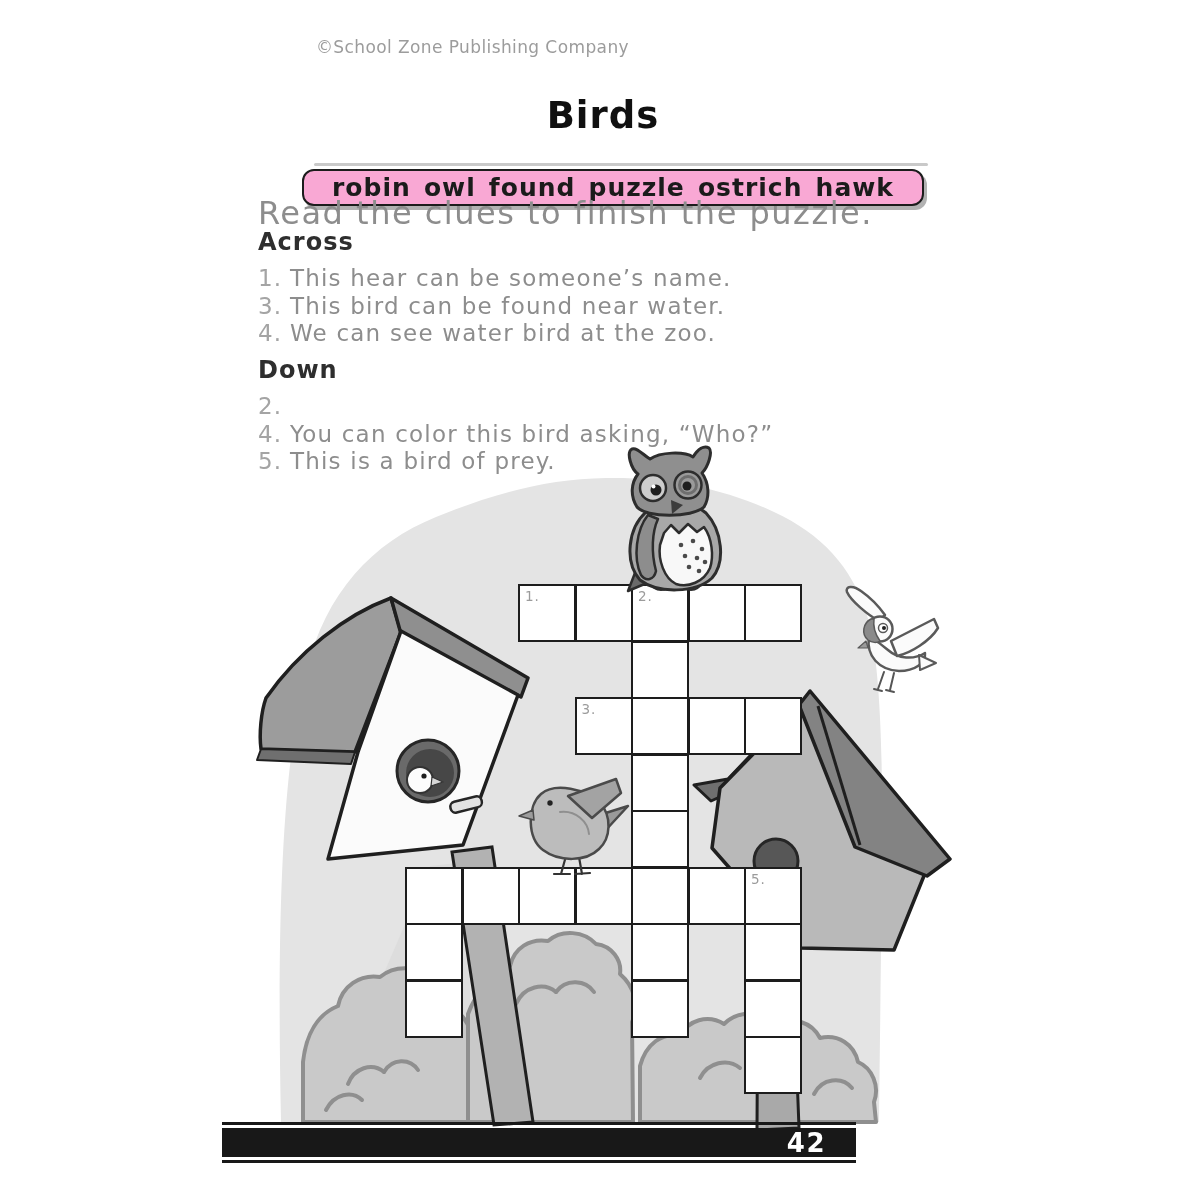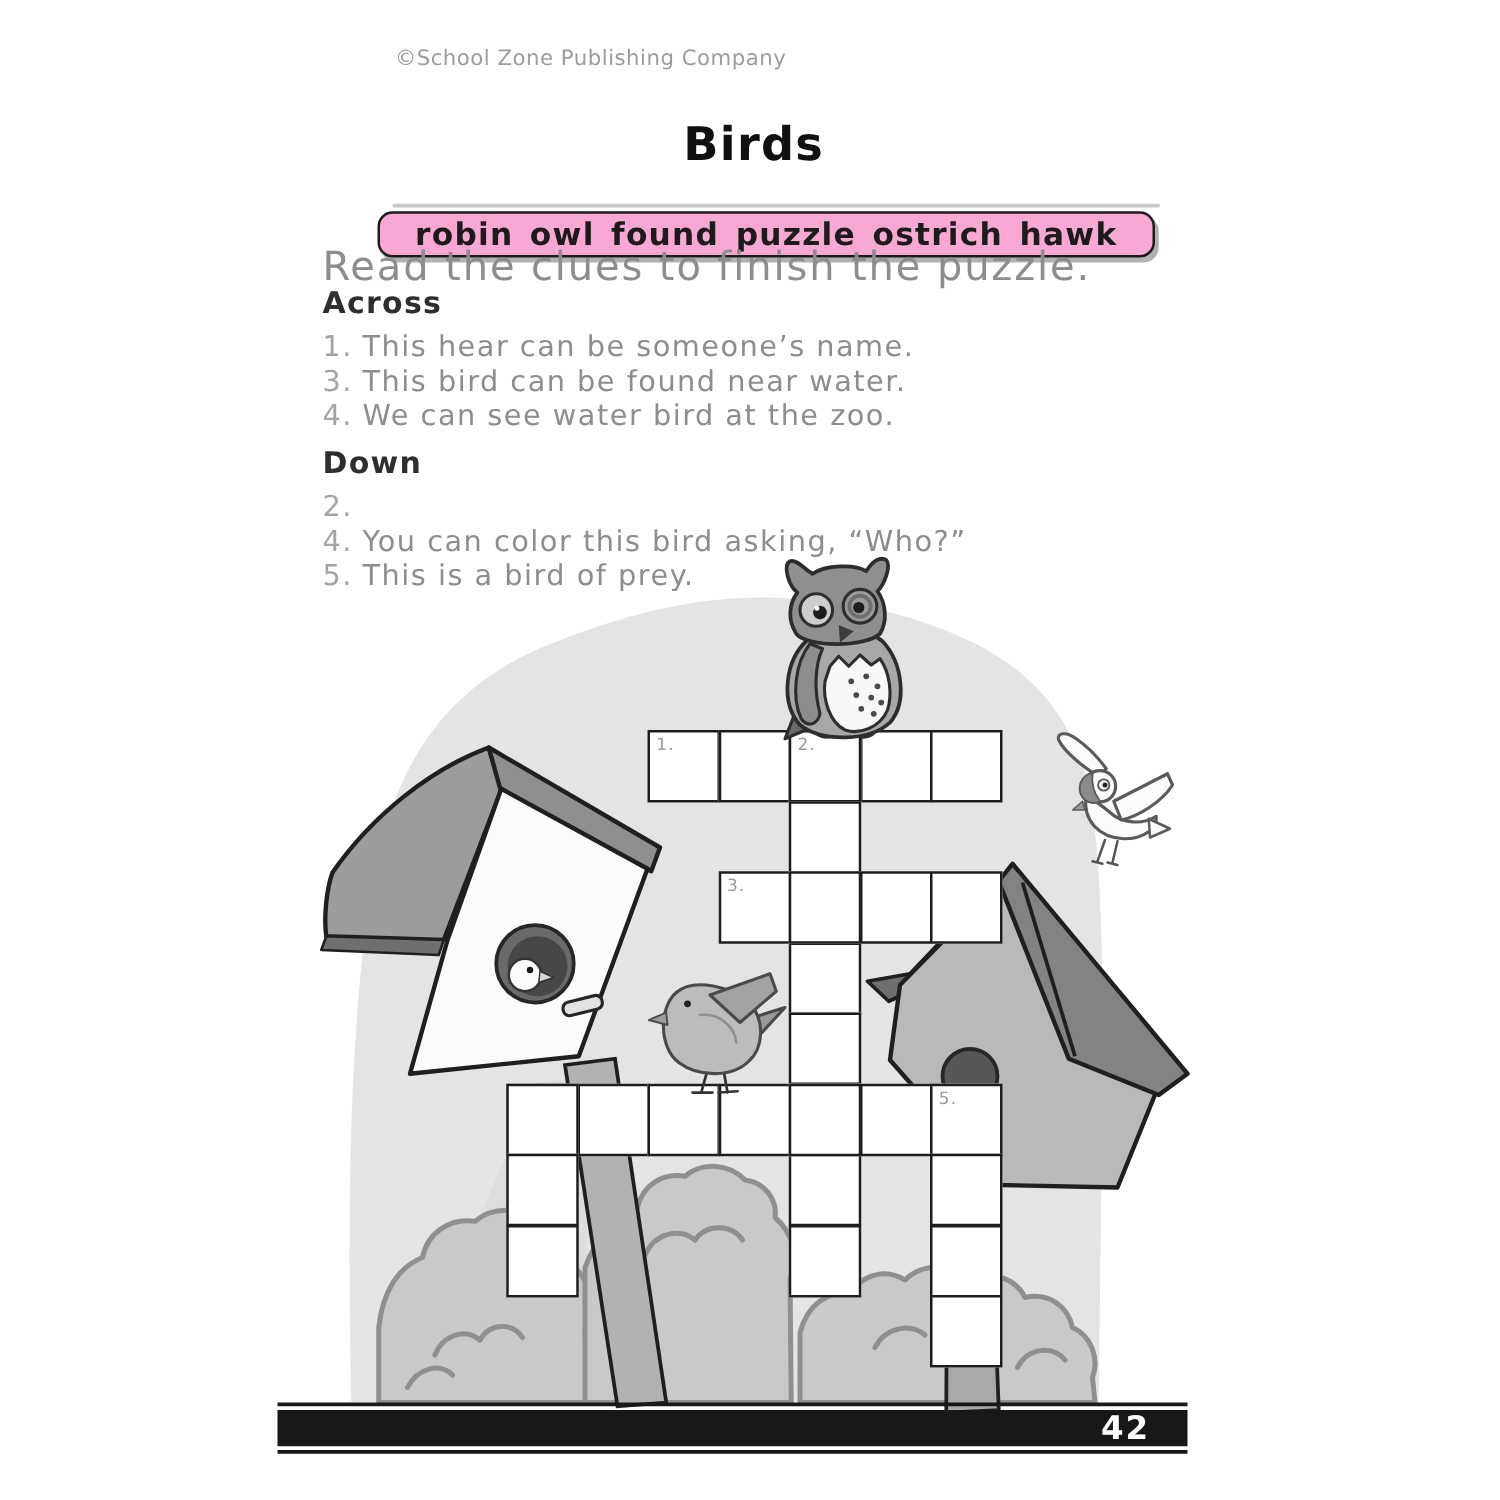--- a/index.html
+++ b/index.html
@@ -25,21 +25,21 @@
   .clue-list{list-style:none;margin:9px 0 0 0;padding:0;}
   .clue-list li{display:flex;line-height:27.5px;font-size:23px;letter-spacing:1.2px;}
   .clue-num{width:32px;color:#a4a4a4;flex:0 0 32px;}
   .clue-text{color:#8d8d8d;}
   svg.layer{position:absolute;left:0;top:0;}
   #bg-art{z-index:1;}
   #grid-layer{position:absolute;left:0;top:0;width:1200px;height:1200px;z-index:2;}
   #fg-art{z-index:3;}
   .cell{position:absolute;background:#ffffff;border:2px solid #1d1d1d;box-sizing:border-box;}
   .cellnum{position:absolute;top:2px;left:5px;font-size:13.5px;color:#9b9b9b;letter-spacing:1px;}
-  .pagebar{position:absolute;left:222px;top:1122px;width:728px;z-index:6;}
+  .pagebar{position:absolute;left:222px;top:1122px;width:634px;z-index:6;}
   .pagebar .line{height:3px;background:#181818;}
   .pagebar .core{height:29px;background:#181818;margin:3px 0;display:flex;align-items:center;
                  justify-content:flex-end;padding-right:30px;box-sizing:border-box;}
   .page-number{color:#ffffff;font-size:26px;font-weight:bold;letter-spacing:1.5px;}
 </style>
 </head>
 <body>
 
 <div class="page">
 

